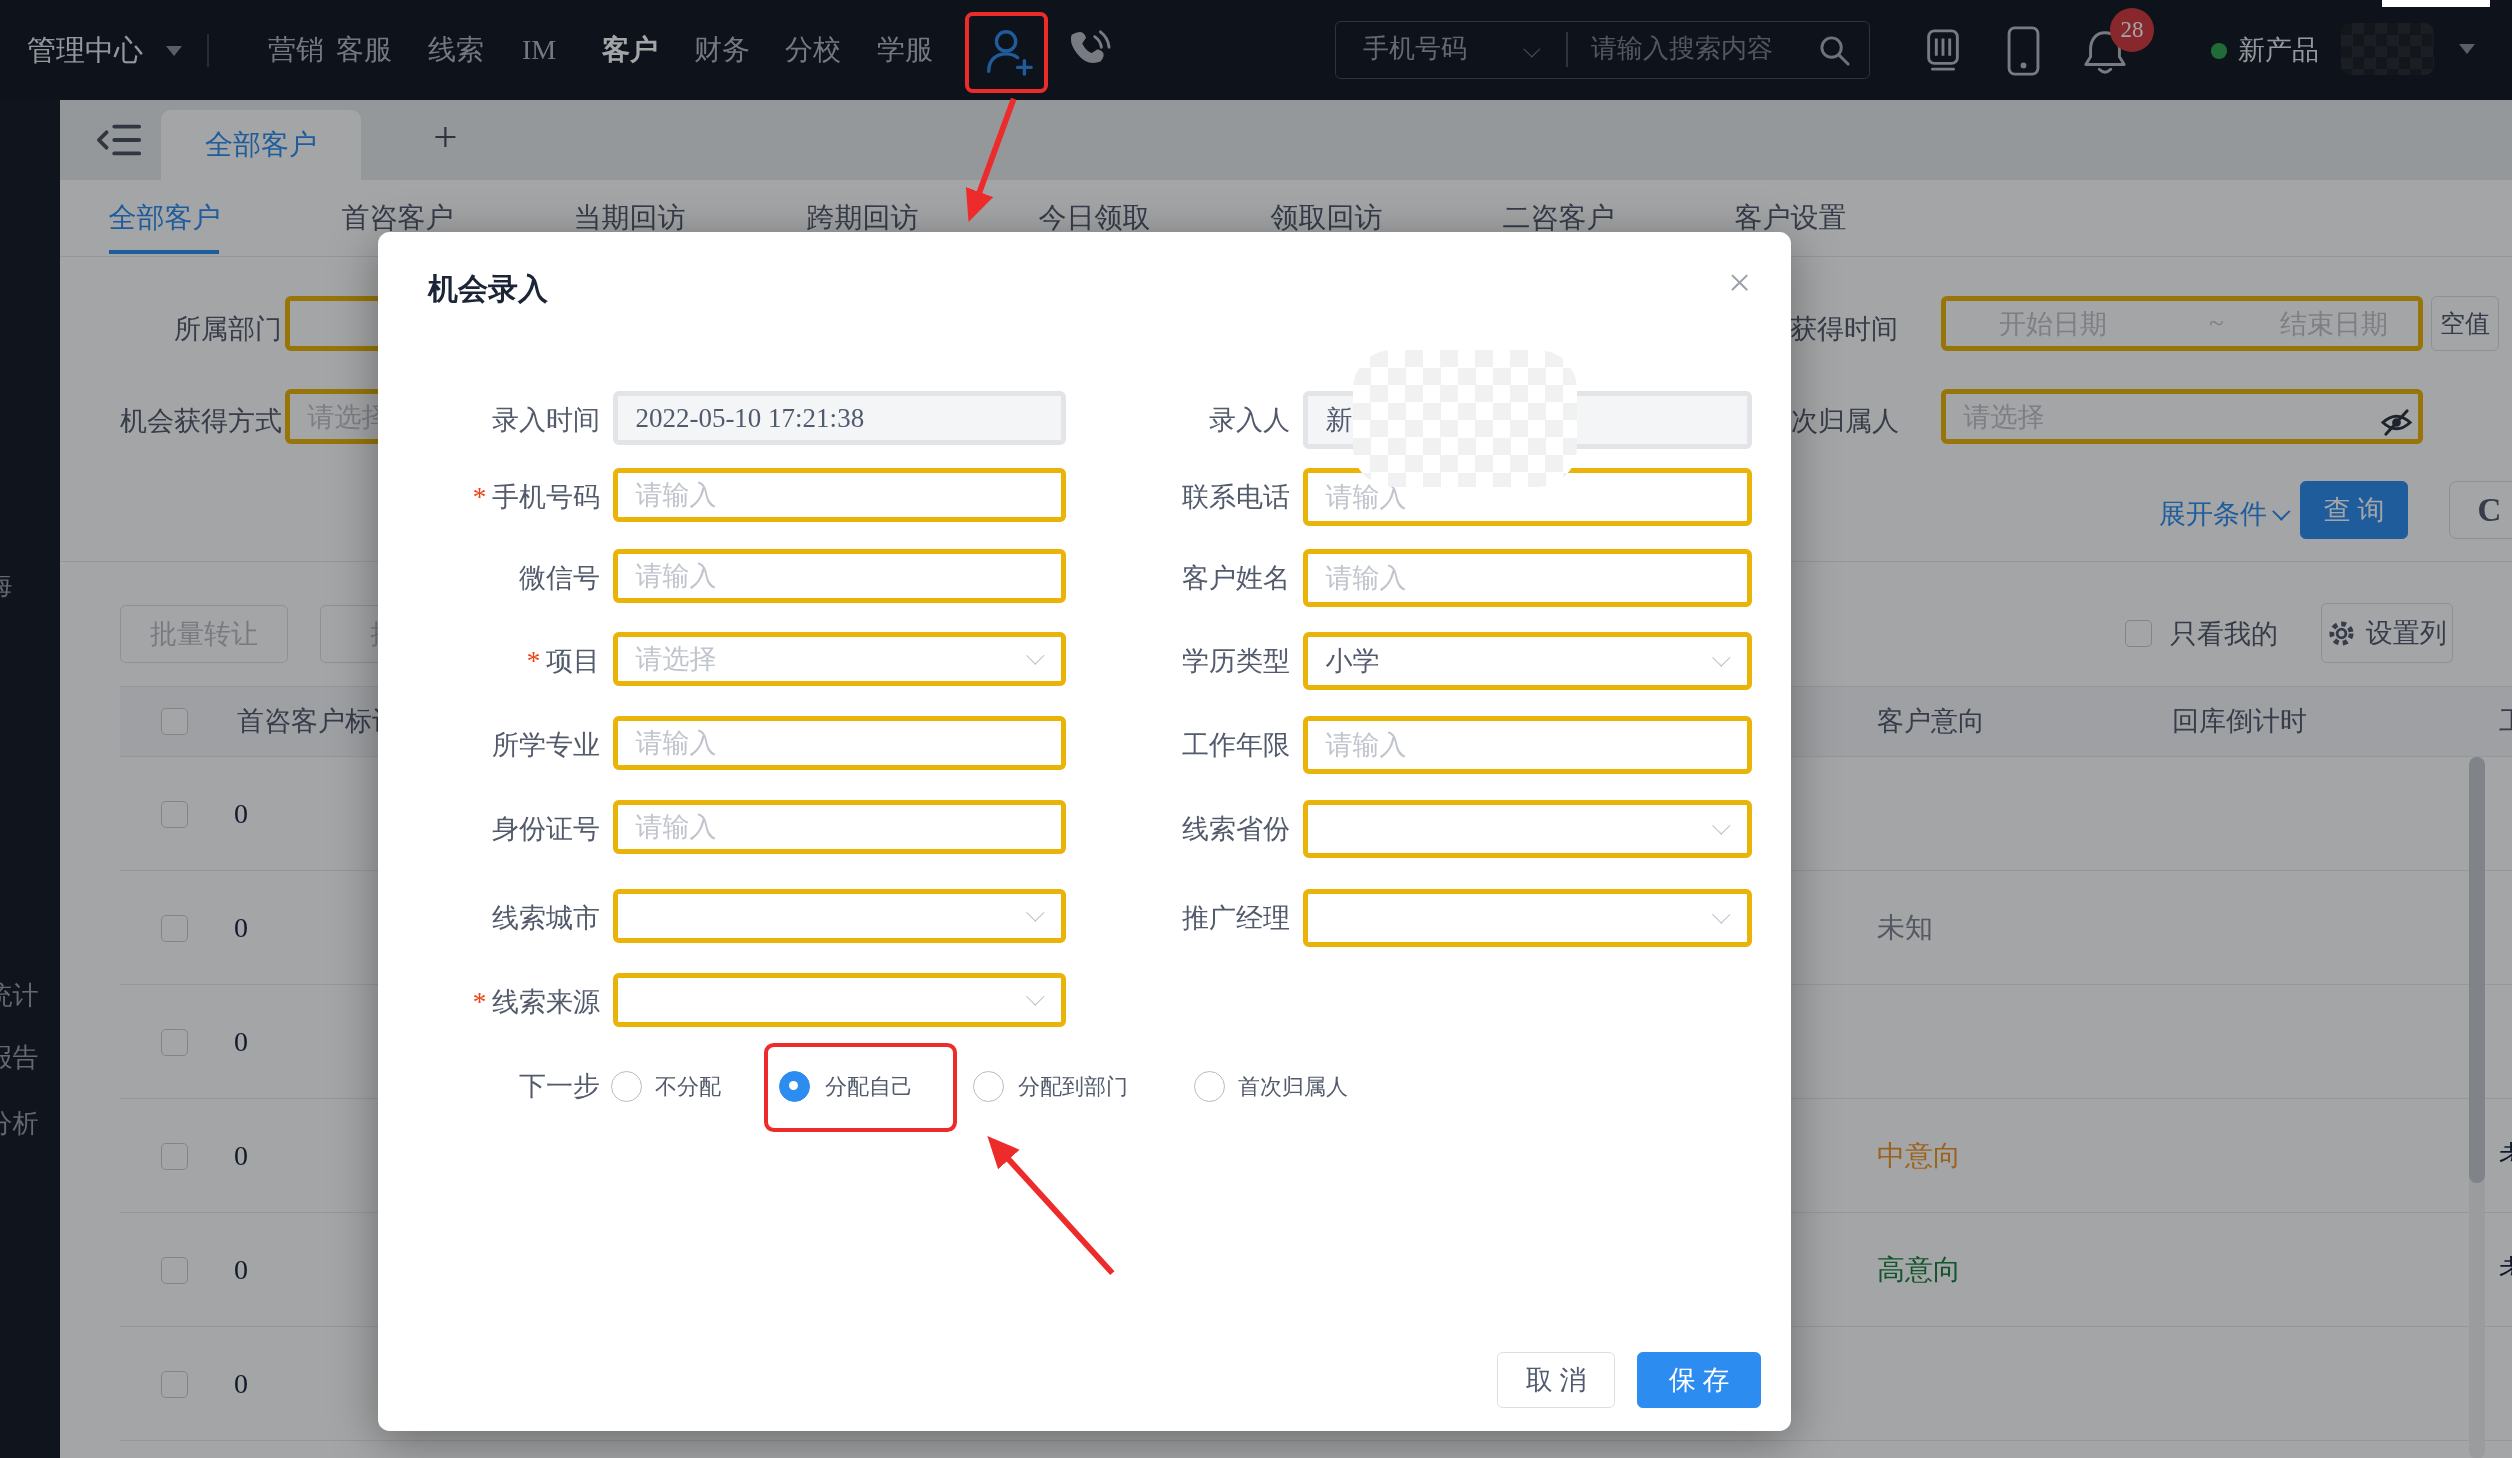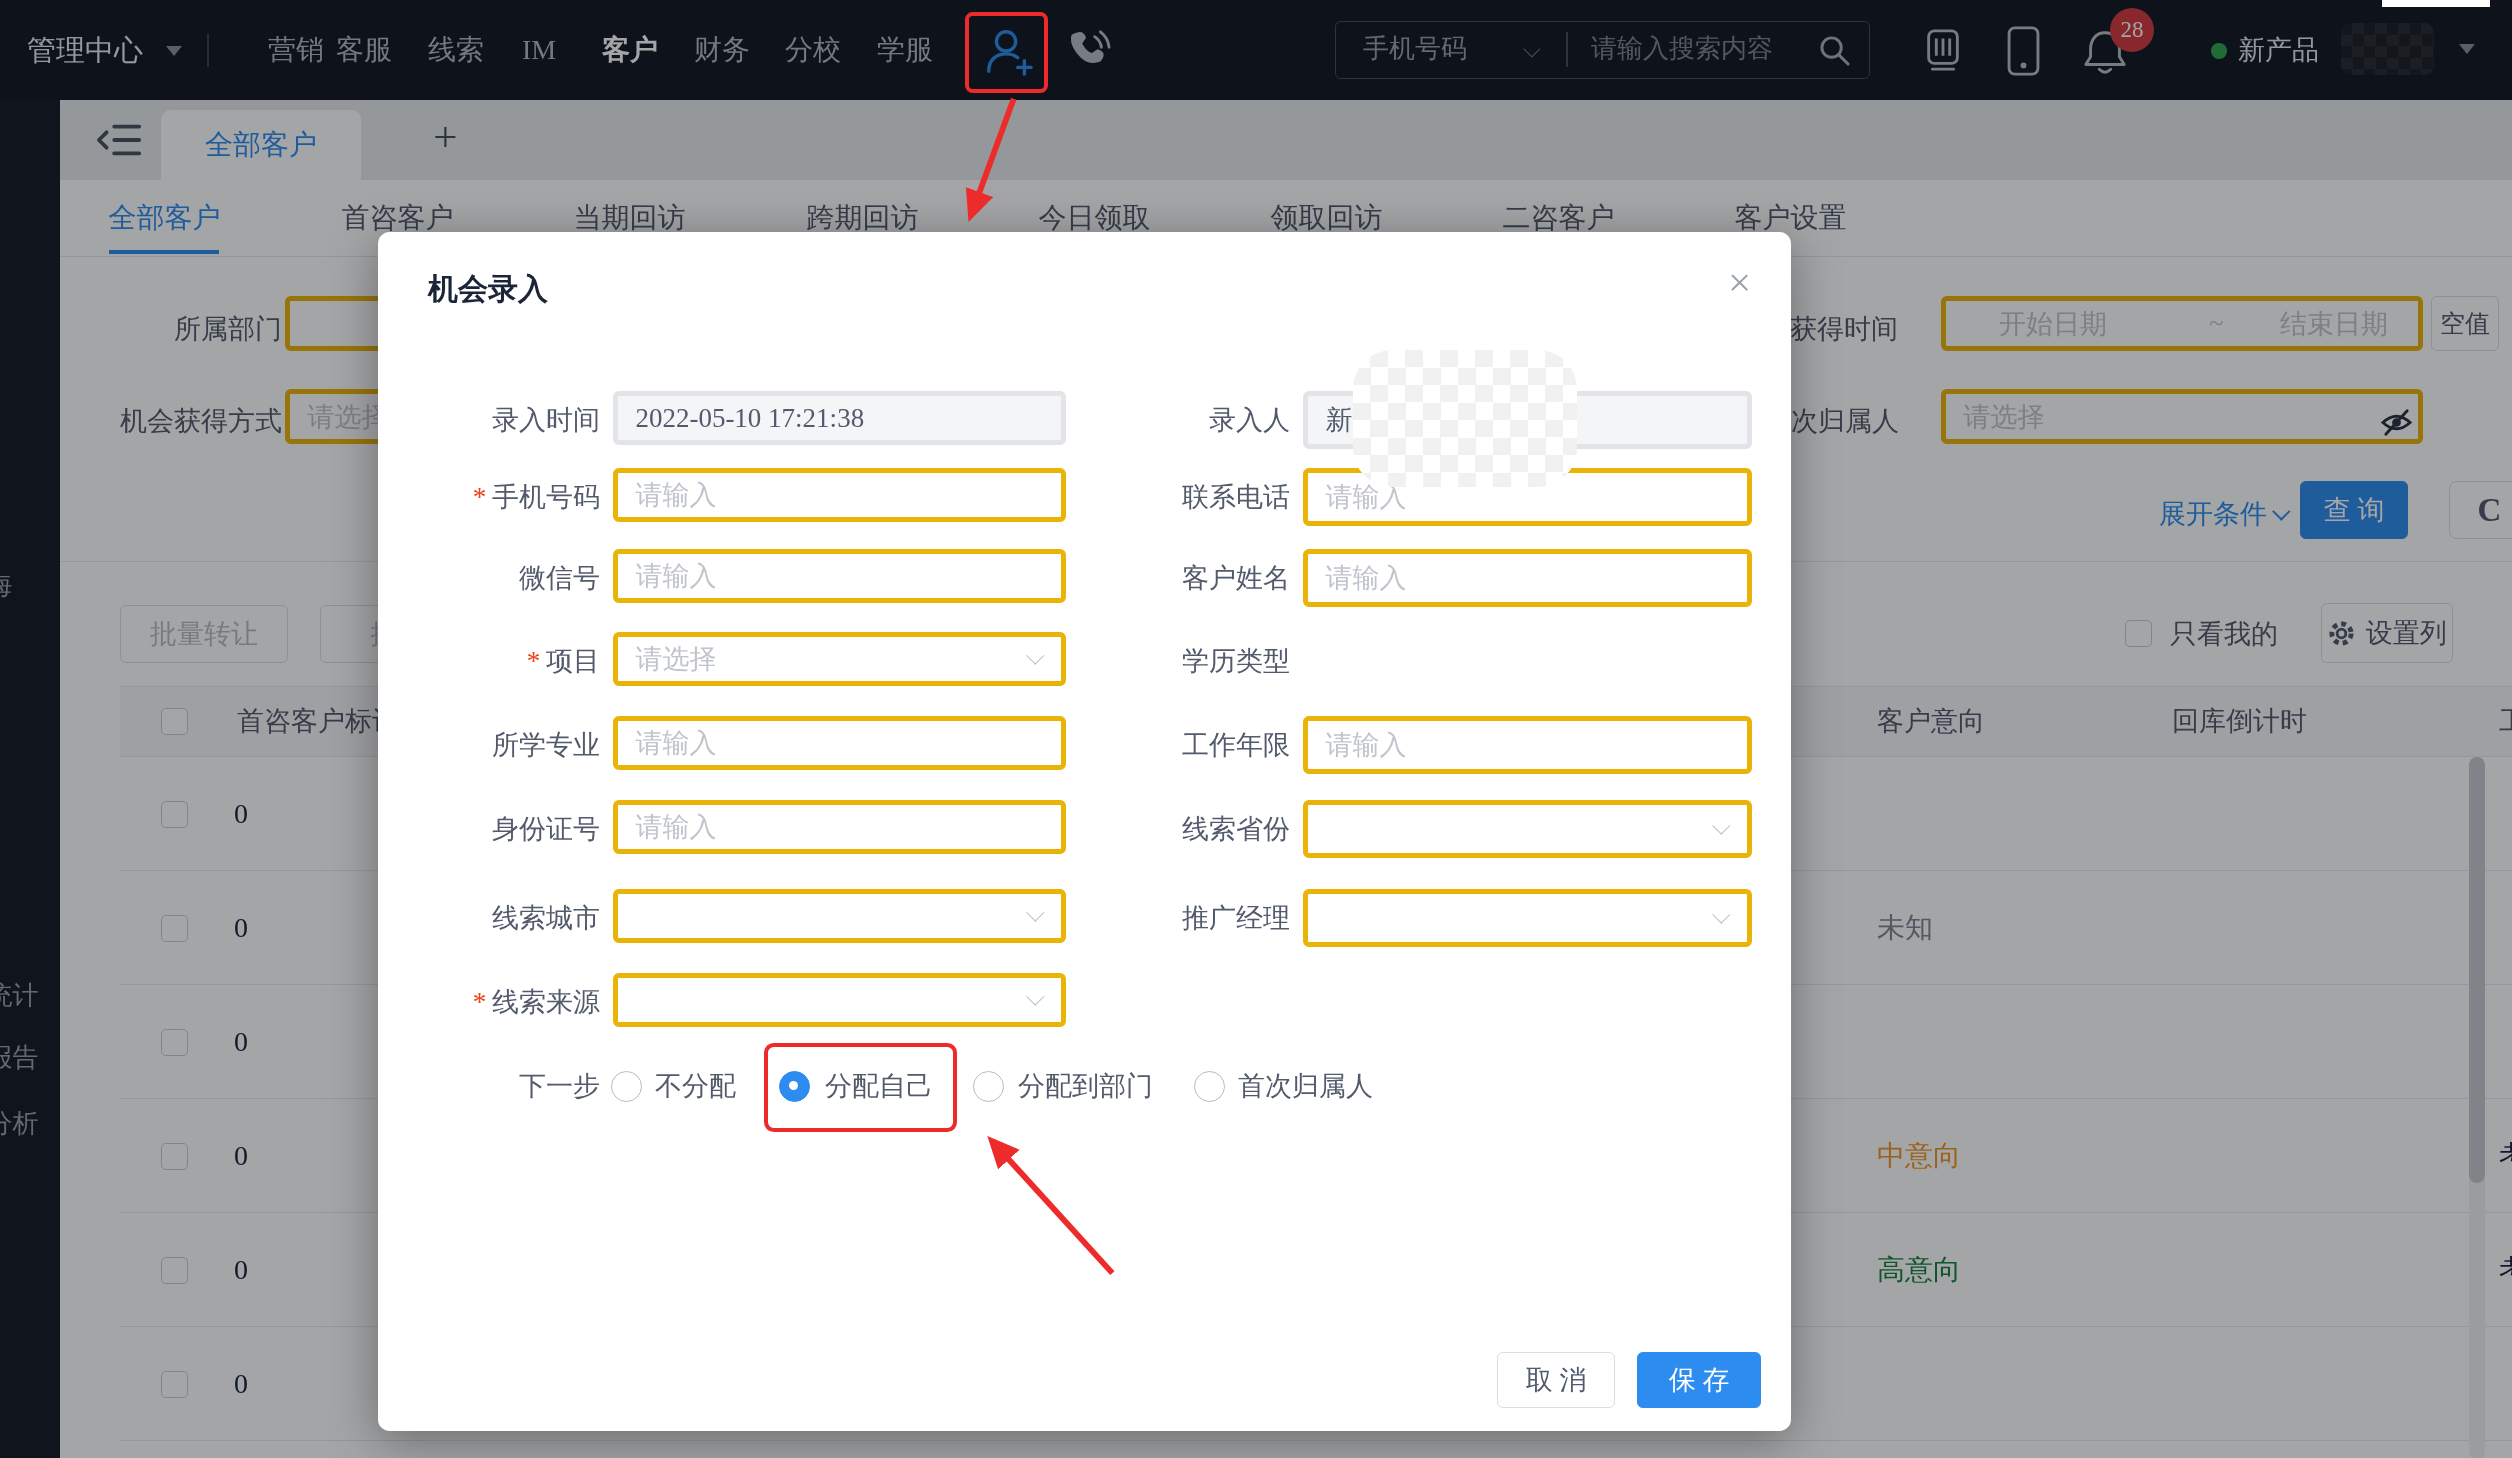--- a/index.html
+++ b/index.html
@@ -72,21 +72,21 @@
   .mrow-label-l{position:absolute;left:0;width:222px;}
   .mrow-label-r{position:absolute;left:667px;width:245px;}
   .minput-l{position:absolute;left:235px;width:453px;height:54px;}
   .minput-r{position:absolute;left:925px;width:449px;height:58px;}
   .mlabel{font-size:27px;color:#525a6b;text-align:right;display:block;line-height:58px;white-space:nowrap;}
   .mosaic-light{position:absolute;left:975px;width:224px;height:137px;border-radius:39px;z-index:5;
     background:repeating-conic-gradient(#f1f1f1 0% 25%,#ffffff 0% 50%);background-size:35px 35px;}
   .radio{position:absolute;box-sizing:border-box;width:31px;height:31px;border:1.9px solid #b6bcc6;border-radius:50%;background:#fff;}
   .radio.on{border-color:#2d8cf0;background:#2d8cf0;}
   .radio.on::after{content:"";position:absolute;left:8.7px;top:8.7px;width:9.7px;height:9.7px;border-radius:50%;background:#fff;}
-  .radio-label{position:absolute;font-size:27px;color:#525a6b;line-height:31px;white-space:nowrap;}
+  .radio-label{position:absolute;font-size:22px;color:#525a6b;line-height:31px;white-space:nowrap;}
   
   .anno{z-index:100;pointer-events:none;}
   .anno-box{box-sizing:border-box;border:4.8px solid #ee2b2b;border-radius:7.7px;}
   svg.anno{position:absolute;left:0;top:0;}
   .icon{display:block;}
 </style>
 </head>
 <body>
 
 <div id="app">
@@ -318,20 +318,24 @@
 
     <div class="mrow-label-l" style="top:400px;">
         <span class="mlabel req">项目</span>
       </div>
     <div class="minput-l input" style="top:400px;">
         <span class="ph">请选择</span>
         <span class="chev"></span>
       </div>
     <div class="mrow-label-r" style="top:400px;">
         <span class="mlabel">学历类型</span>
+      </div>
+    <div class="minput-r input" style="top:400px;">
+        <span>小学</span>
+        <span class="chev"></span>
       </div>
 
     <div class="mrow-label-l" style="top:484px;">
         <span class="mlabel">所学专业</span>
       </div>
     <div class="minput-l input" style="top:484px;">
         <span class="ph">请输入</span>
       </div>
     <div class="mrow-label-r" style="top:484px;">
         <span class="mlabel">工作年限</span>

